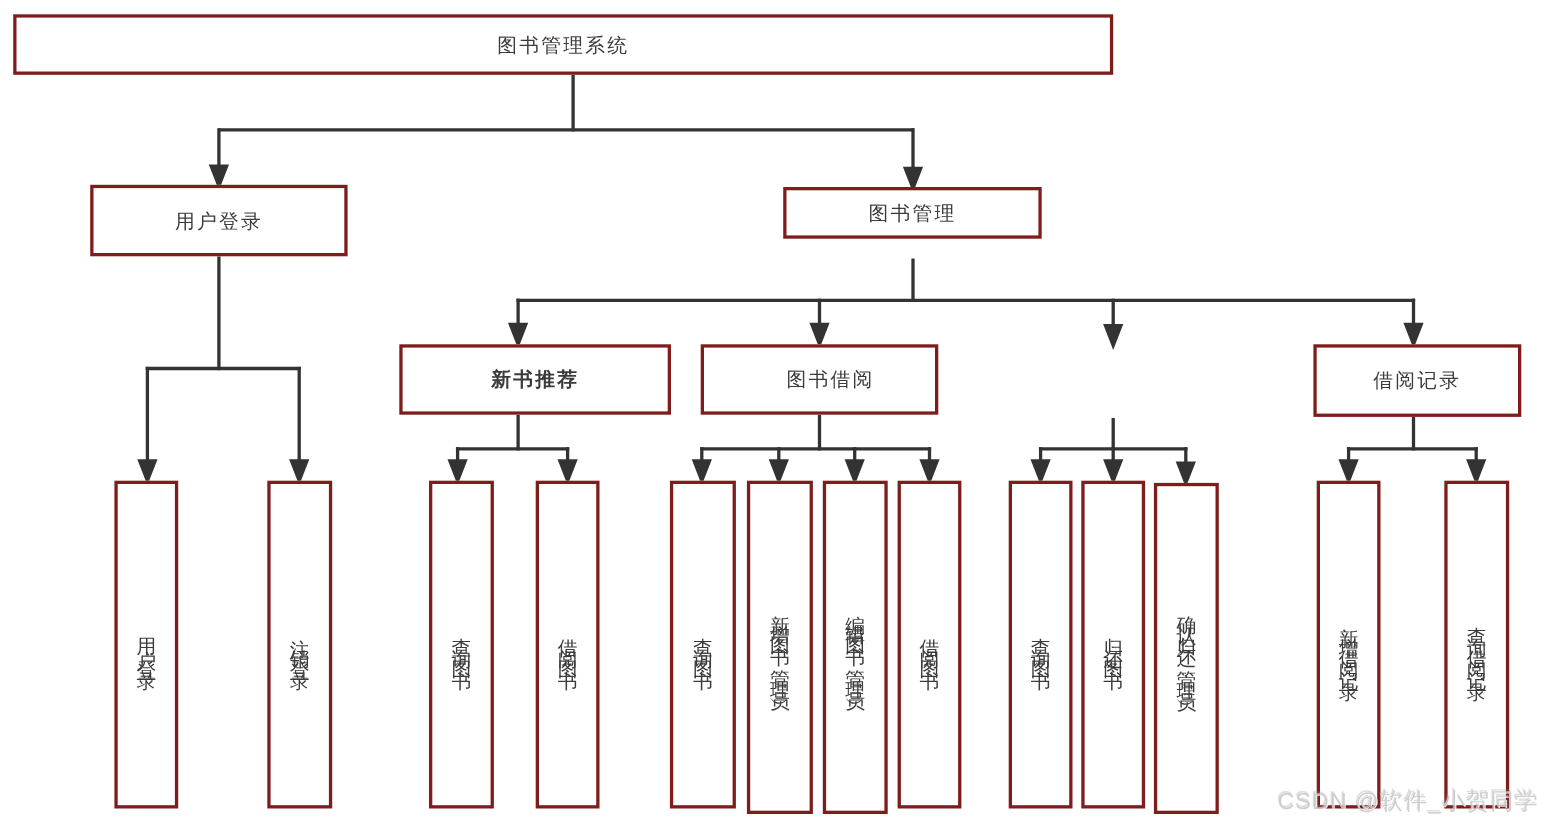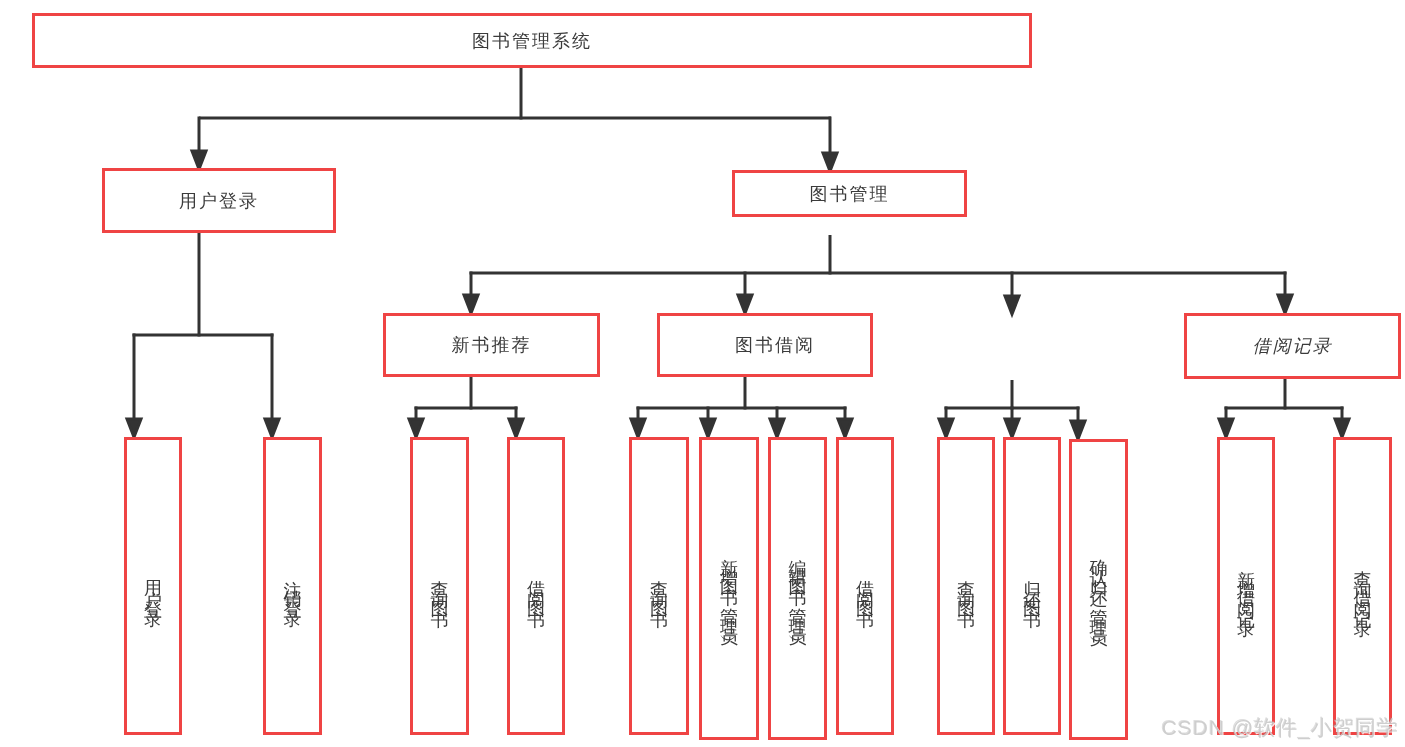--- a/index.html
+++ b/index.html
@@ -4,23 +4,23 @@
 <style>
   html,body{margin:0;padding:0;background:#ffffff;}
   body{
     width:1405px;height:747px;position:relative;overflow:hidden;
     font-family:"Liberation Sans","DejaVu Sans",sans-serif;
   }
   .stage{position:absolute;left:0;top:0;width:1405px;height:747px;}
   svg.wires{position:absolute;left:0;top:0;z-index:0;}
   .node{
     position:absolute;box-sizing:border-box;background:#ffffff;
-    border:3px solid #ef4444;color:#3b3b3b;
+    border:3px solid #7f1d1d;color:#3b3b3b;
     display:flex;align-items:center;justify-content:center;
-    z-index:1;font-size:18px;letter-spacing:2px;margin-left:20px;
+    z-index:1;font-size:18px;letter-spacing:2px;
   }
   .node.vert span{
     writing-mode:vertical-rl;text-orientation:mixed;
     font-size:18px;letter-spacing:10px;line-height:1;
   }
   .watermark{
     position:absolute;right:6px;top:714px;z-index:2;
     font-size:21px;color:#c9c9c9;letter-spacing:1px;opacity:.9;
     text-shadow:1px 1px 0 rgba(255,255,255,.95), -1px -1px 0 rgba(150,150,150,.35);
     white-space:nowrap;
@@ -97,27 +97,27 @@
     <span>图书管理系统</span>
   </div>
 
   <div class="node" style="left:82px;top:168px;width:234px;height:65px;">
     <span>用户登录</span>
   </div>
   <div class="node" style="left:712px;top:170px;width:235px;height:47px;">
     <span>图书管理</span>
   </div>
 
-  <div class="node" style="left:363px;top:313px;width:217px;height:64px;">
+  <div class="node" style="left:363px;top:313px;width:247px;height:64px;font-weight:bold;">
     <span>新书推荐</span>
   </div>
   <div class="node" style="left:637px;top:313px;width:216px;height:64px;padding-left:20px;">
     <span>图书借阅</span>
   </div>
-  <div class="node" style="left:1164px;top:313px;width:217px;height:66px;font-style:italic;">
+  <div class="node" style="left:1194px;top:313px;width:189px;height:66px;">
     <span>借阅记录</span>
   </div>
 
   <div class="node vert" style="left:104px;top:437px;width:58px;height:298px;">
     <span>用户登录</span>
   </div>
   <div class="node vert" style="left:243px;top:437px;width:59px;height:298px;">
     <span>注销登录</span>
   </div>
 

